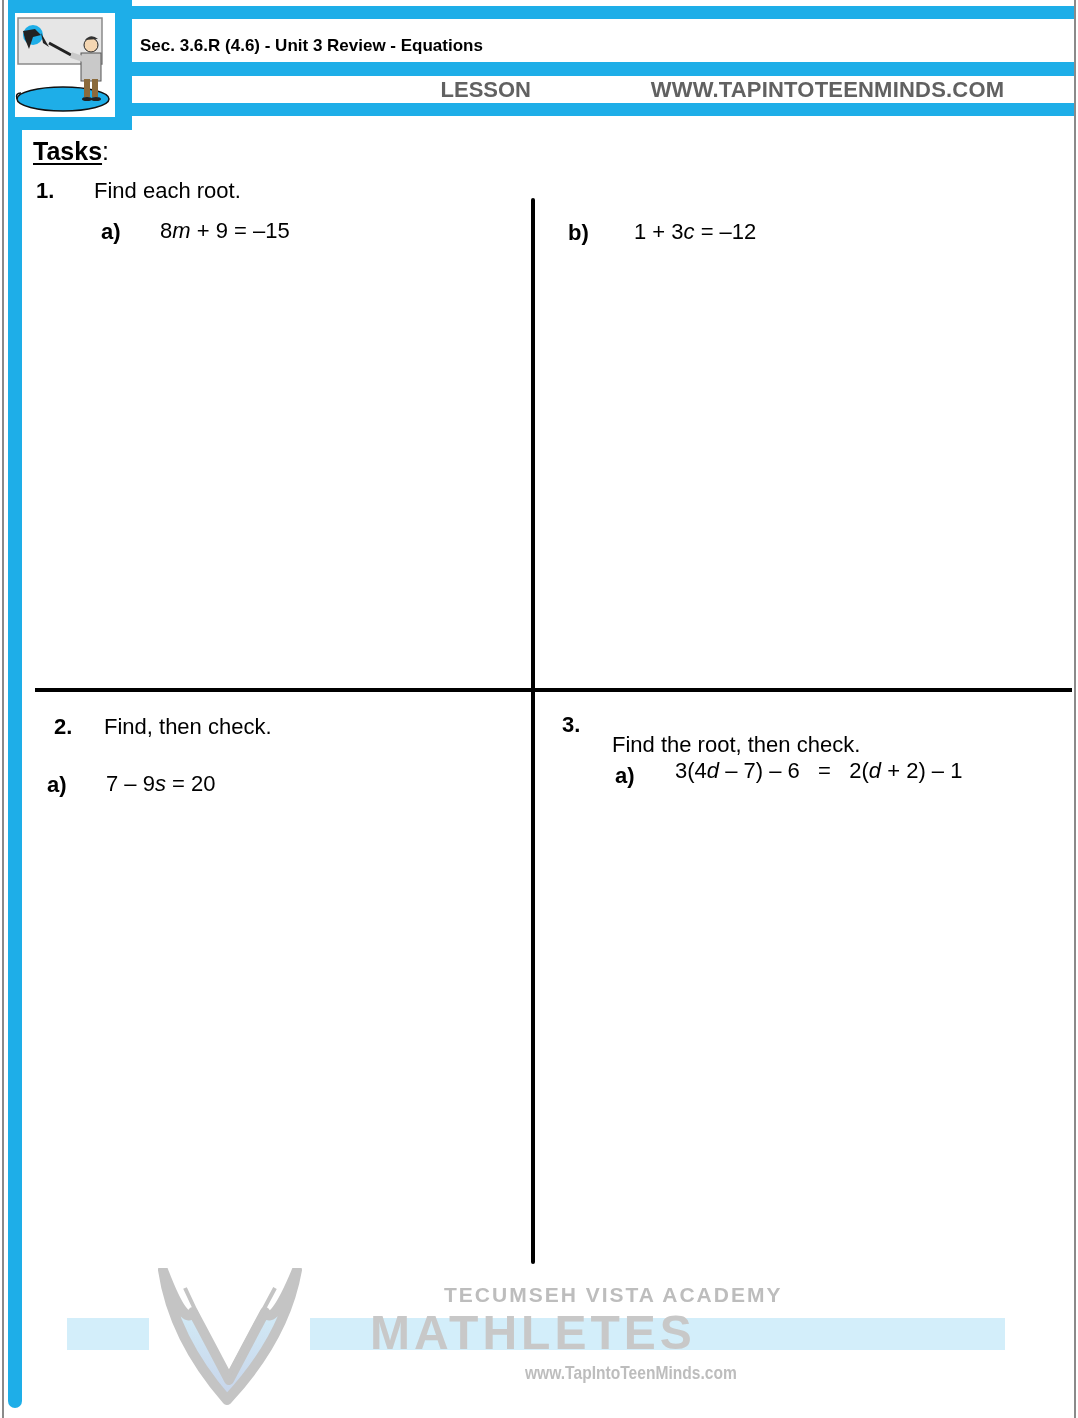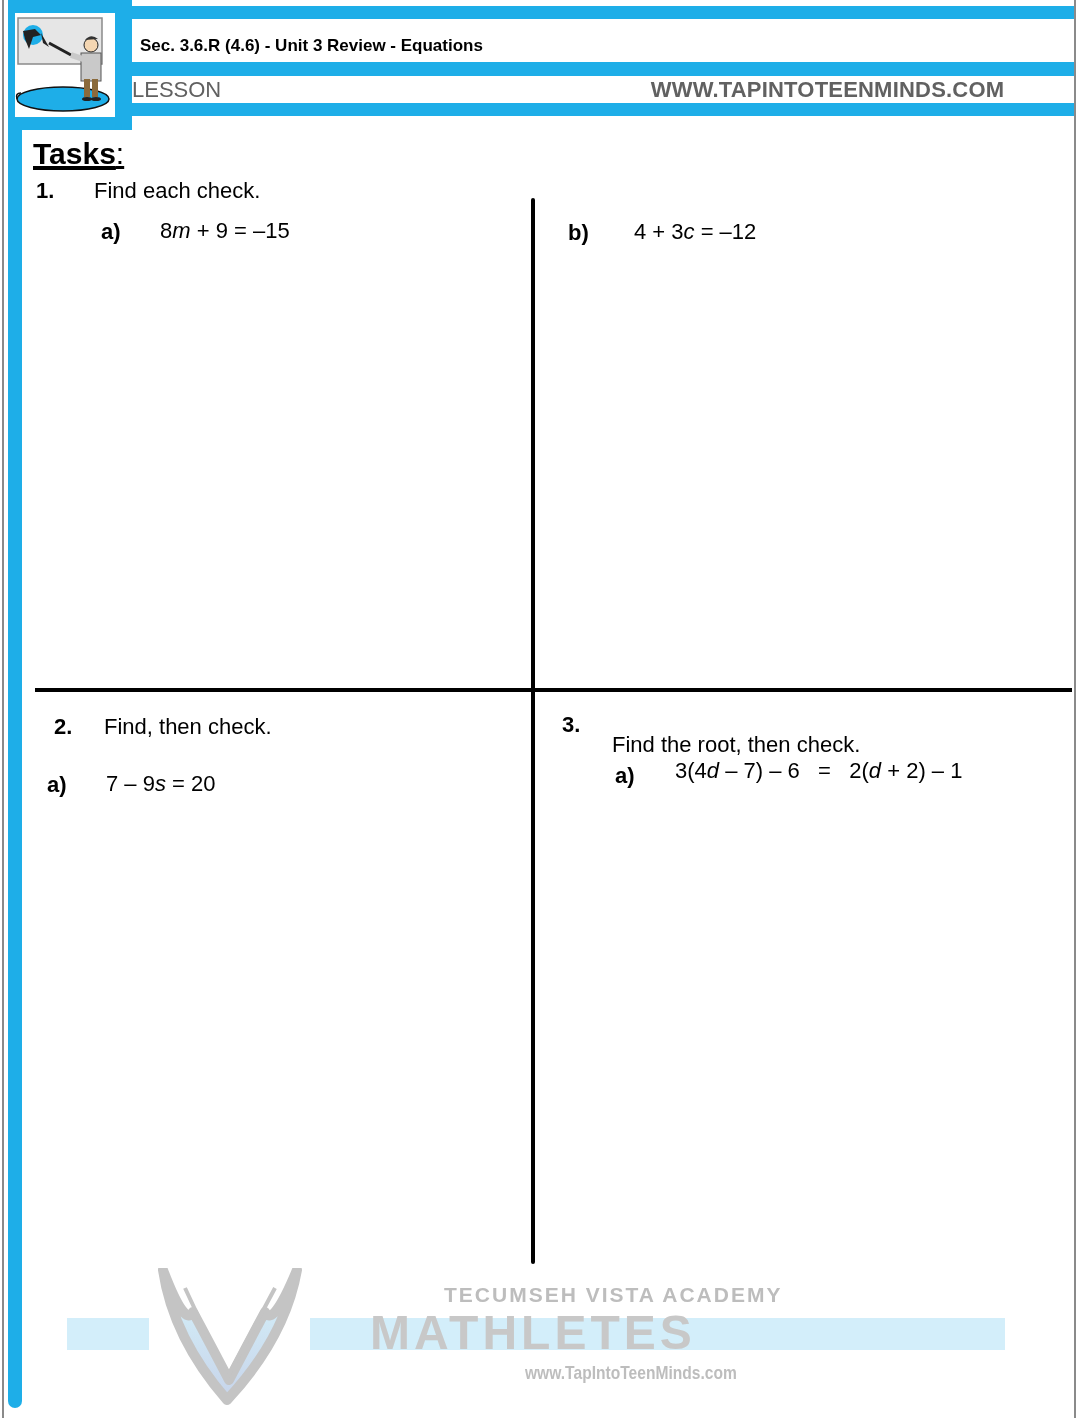--- a/index.html
+++ b/index.html
@@ -20,24 +20,24 @@
     .logo-inner { left: 15px; top: 13px; width: 100px; height: 104px; background: #fff; }
     .left-bar { left: 8px; top: 118px; width: 14px; height: 1290px; border-radius: 0 0 7px 7px; }
     .bar-top { left: 124px; top: 6px; width: 950px; height: 13px; }
     .title-box { left: 132px; top: 19px; width: 942px; height: 43px; background: #fff; }
     .bar-mid { left: 124px; top: 62px; width: 950px; height: 14px; }
     .bar-bottom { left: 124px; top: 103px; width: 950px; height: 13px; }
     .lesson-box { left: 132px; top: 76px; width: 399px; height: 27px; background: #fff; }
     .url-box { left: 545px; top: 76px; width: 529px; height: 27px; background: #fff; }
 
     .title-text { left: 140px; top: 24px; font-size: 17px; font-weight: bold; white-space: nowrap; margin-top: 12px; }
-    .lesson-text { left: 132px; top: 77px; width: 399px; text-align: left; font-size: 22px; font-weight: normal; color: #616161; }
+    .lesson-text { left: 132px; top: 77px; width: 399px; text-align: right; font-size: 22px; font-weight: bold; color: #616161; }
     .url-text { left: 545px; top: 77px; width: 565px; text-align: center; font-size: 22px; font-weight: bold; color: #616161; letter-spacing: 0.2px; }
 
-    .tasks { left: 33px; top: 137px; font-size: 30px; font-weight: bold; text-decoration: underline; }
+    .tasks { left: 33px; top: 137px; font-size: 25px; font-weight: bold; }
     .tasks u { text-decoration: underline; text-underline-offset: 3px; }
     .tasks .colon { font-weight: normal; }
 
     .txt { font-size: 22px; white-space: nowrap; }
     .bold { font-weight: bold; }
     .eq i { font-style: italic; }
 
     .vline { left: 531px; top: 198px; width: 4px; height: 1066px; background: #000; border-radius: 2px; }
     .hline { left: 35px; top: 688px; width: 1037px; height: 4px; background: #000; }
 
@@ -87,27 +87,27 @@
 <div class="abs title-text">Sec. 3.6.R (4.6) - Unit 3 Review - Equations</div>
 <div class="abs lesson-text">LESSON</div>
 <div class="abs url-text">WWW.TAPINTOTEENMINDS.COM</div>
 
 <div class="abs tasks"><u>Tasks</u><span class="colon">:</span></div>
 
 <div class="abs vline"></div>
 <div class="abs hline"></div>
 
 <div class="abs txt bold" style="left:36px; top:178px;">1.</div>
-<div class="abs txt" style="left:94px; top:178px;">Find each check.</div>
+<div class="abs txt" style="left:94px; top:178px;">Find each root.</div>
 
 <div class="abs txt bold" style="left:101px; top:219px;">a)</div>
 <div class="abs txt eq" style="left:160px; top:218px;"><span>8</span><i>m</i><span> + 9 = –15</span></div>
 
 <div class="abs txt bold" style="left:568px; top:220px;">b)</div>
-<div class="abs txt eq" style="left:634px; top:219px;"><span>4 + 3</span><i>c</i><span> = –12</span></div>
+<div class="abs txt eq" style="left:634px; top:219px;"><span>1 + 3</span><i>c</i><span> = –12</span></div>
 
 <div class="abs txt bold" style="left:54px; top:714px;">2.</div>
 <div class="abs txt" style="left:104px; top:714px;">Find, then check.</div>
 
 <div class="abs txt bold" style="left:47px; top:772px;">a)</div>
 <div class="abs txt eq" style="left:106px; top:771px;"><span>7 – 9</span><i>s</i><span> = 20</span></div>
 
 <div class="abs txt bold" style="left:562px; top:712px;">3.</div>
 <div class="abs txt" style="left:612px; top:712px;margin-top:20px;">Find the root, then check.</div>
 

